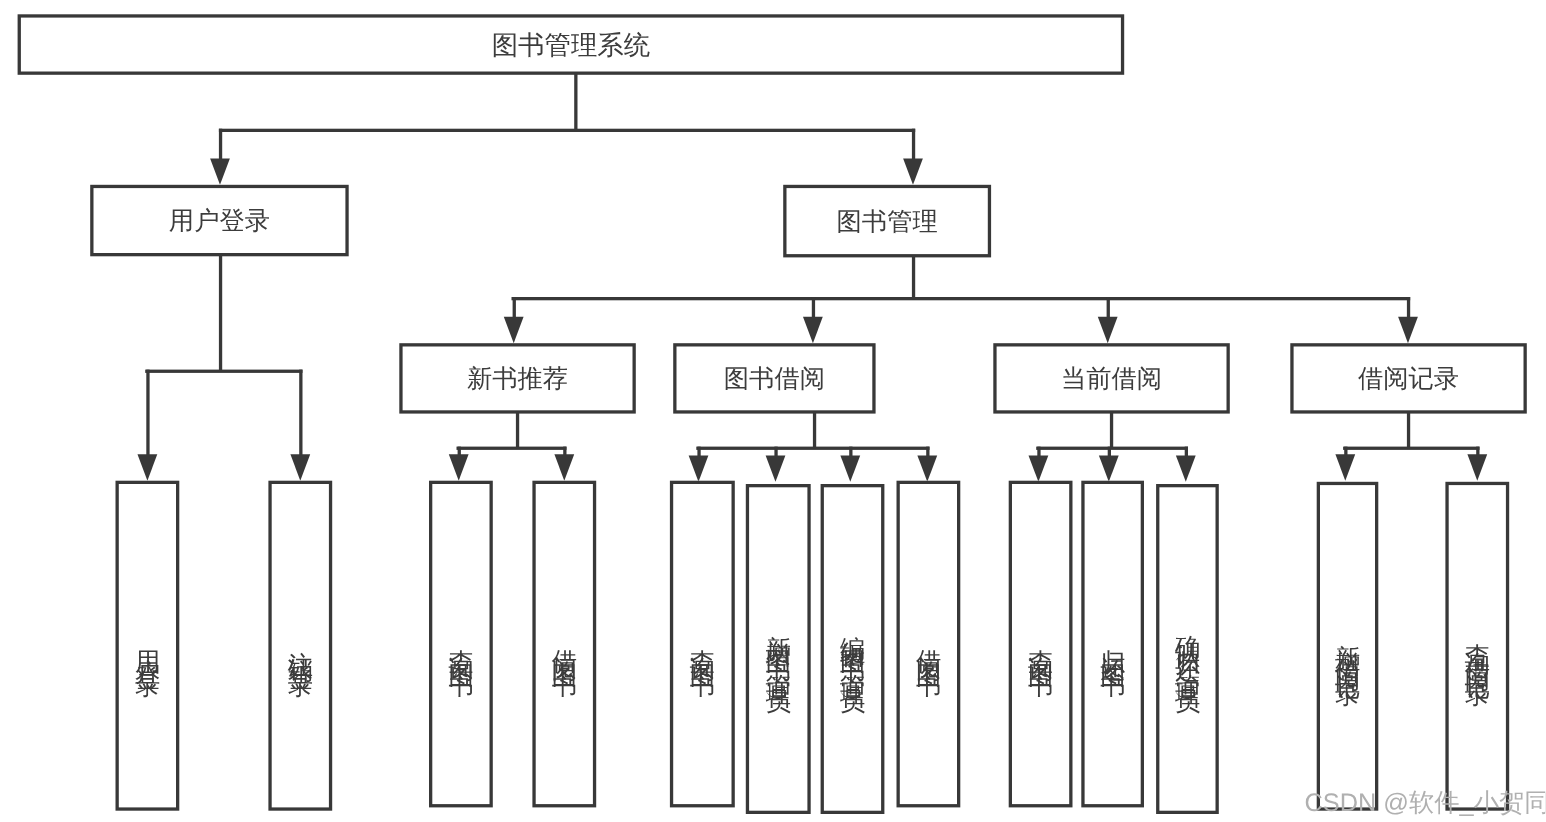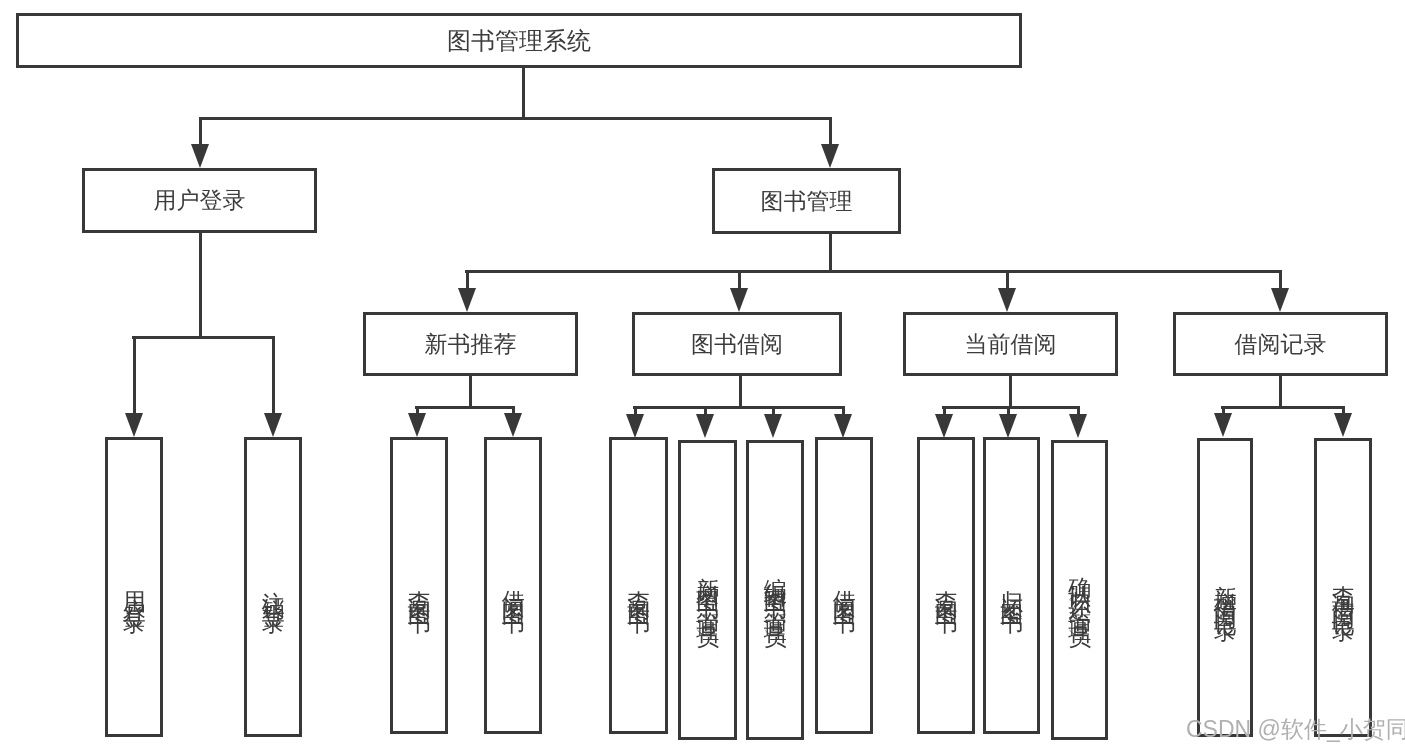--- a/index.html
+++ b/index.html
@@ -88,21 +88,21 @@
   <div class="vline" style="left:738px;top:270px;height:21px"></div>
   <div class="arrow" style="left:730px;top:288px"></div>
   <div class="vline" style="left:1006px;top:270px;height:21px"></div>
   <div class="arrow" style="left:998px;top:288px"></div>
   <div class="vline" style="left:1279px;top:270px;height:21px"></div>
   <div class="arrow" style="left:1271px;top:288px"></div>
 
   <div class="box h" style="left:363px;top:312px;width:215px;height:64px">
     <span>新书推荐</span>
   </div>
-  <div class="box h" style="left:632px;top:312px;width:210px;height:64px">
+  <div class="box h" style="left:612px;top:312px;width:184px;height:64px">
     <span>图书借阅</span>
   </div>
   <div class="box h" style="left:1173px;top:312px;width:215px;height:64px">
     <span>借阅记录</span>
   </div>
   <div class="box h" style="left:903px;top:312px;width:215px;height:64px">
     <span>当前借阅</span>
   </div>
 
   <div class="vline" style="left:469px;top:374px;height:34px"></div>

